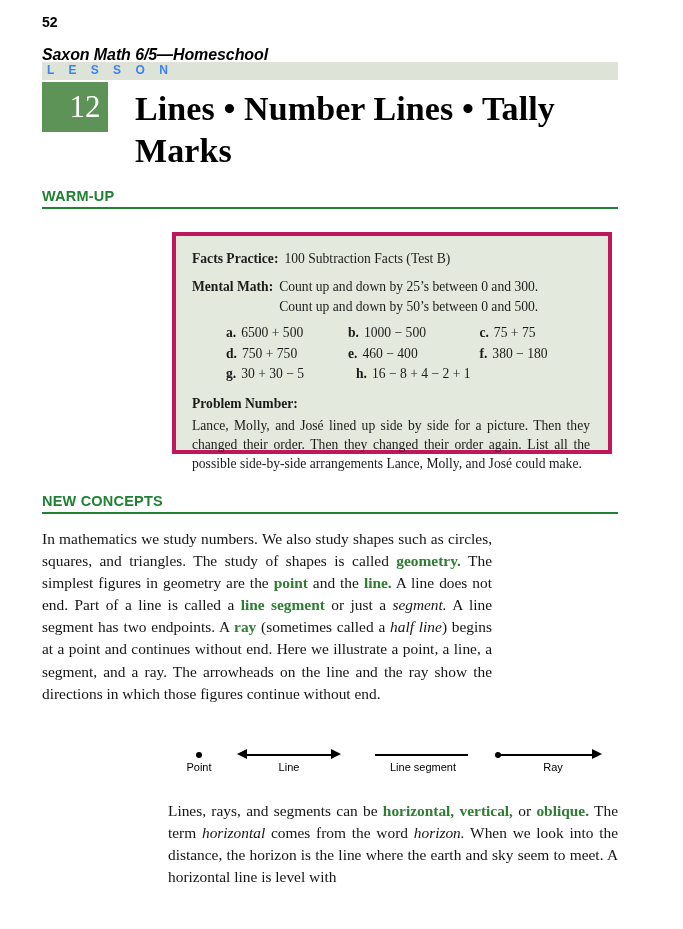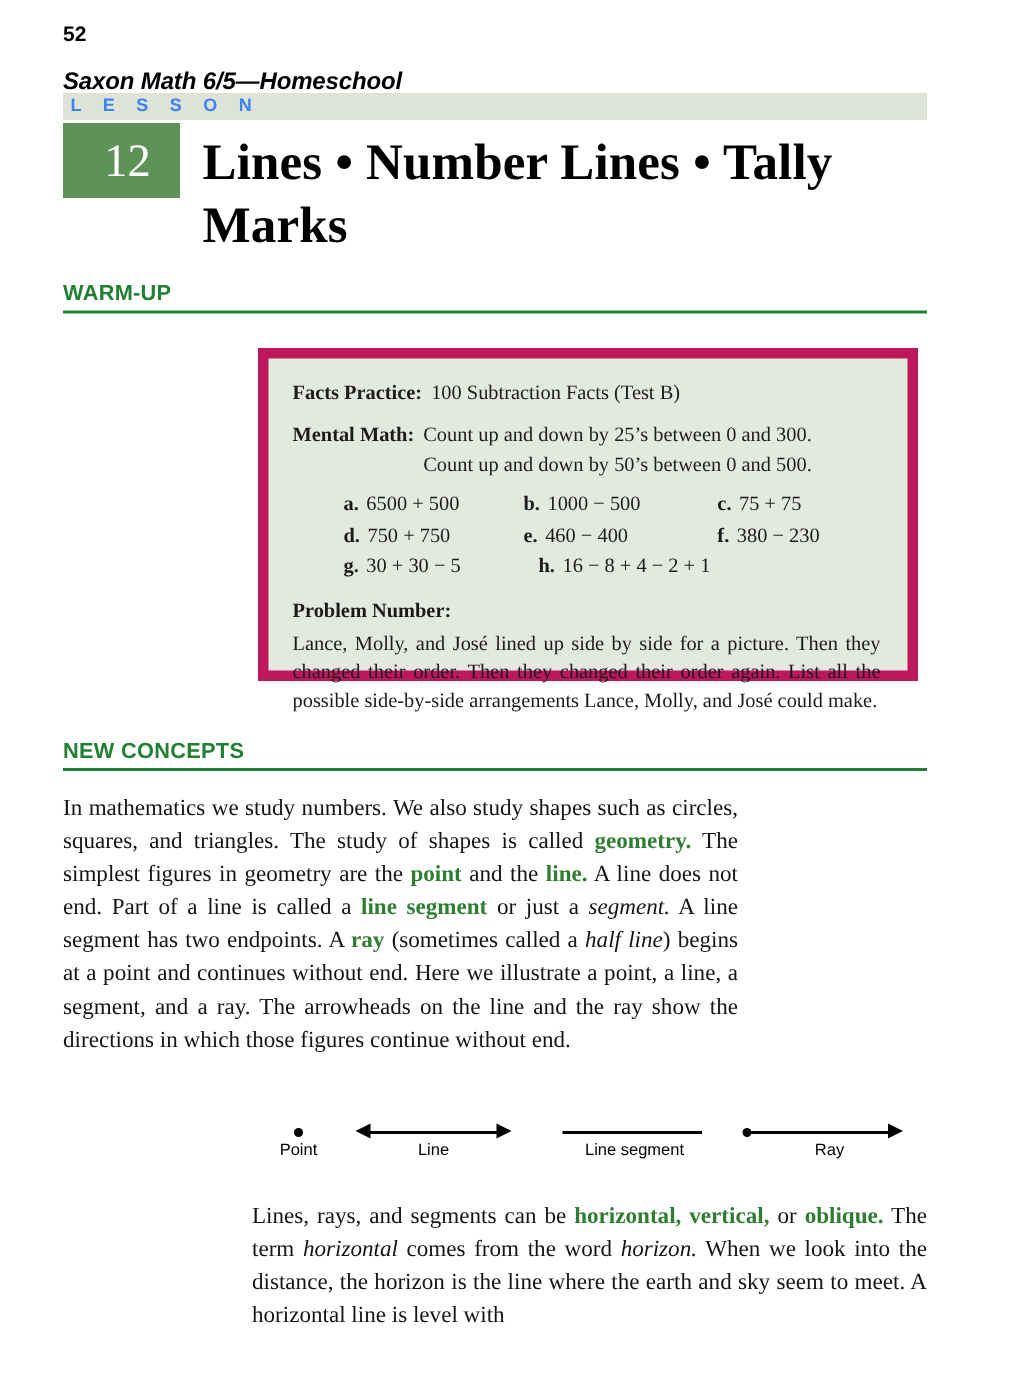--- a/index.html
+++ b/index.html
@@ -57,21 +57,21 @@
     font-family: "Liberation Sans", sans-serif;
     font-weight: bold;
     font-size: 12px;
     letter-spacing: 5.5px;
     color: #3b82f6;
   }
   .lesson-number-block {
     position: absolute;
     left: 42px;
     top: 82px;
-    width: 78px;
+    width: 66px;
     height: 50px;
     background: #5d9356;
   }
   .lesson-number {
     position: absolute;
     left: 0;
     top: 0;
     width: 78px;
     height: 50px;
     display: flex;
@@ -121,21 +121,21 @@
   #newconcepts-heading { top: 493px; }
 
   
   .warmup-box {
     position: absolute;
     left: 172px;
     top: 232px;
     width: 440px;
     height: 222px;
     background: #e4e9dd;
-    border: 7px solid #be185d;
+    border: 4px solid #be185d;
     box-sizing: border-box;
     padding: 13px 16px 0 16px;
   }
   .wb-row {
     display: flex;
     font-size: 13.6px;
     line-height: 1.42;
     color: #1c1c1c;
   }
   .wb-label {
@@ -322,21 +322,21 @@
       <span class="wb-item wb-col-a">
         <span class="ltr">d.</span>
         <span>750 + 750</span>
       </span>
       <span class="wb-item wb-col-b">
         <span class="ltr">e.</span>
         <span>460 − 400</span>
       </span>
       <span class="wb-item wb-col-c">
         <span class="ltr">f.</span>
-        <span>380 − 230</span>
+        <span>380 − 180</span>
       </span>
     </div>
     <div class="wb-prow">
       <span class="wb-item wb-col-a">
         <span class="ltr">g.</span>
         <span>30 + 30 − 5</span>
       </span>
       <span class="wb-item wb-col-b">
         <span class="ltr">h.</span>
         <span>16 − 8 + 4 − 2 + 1</span>

